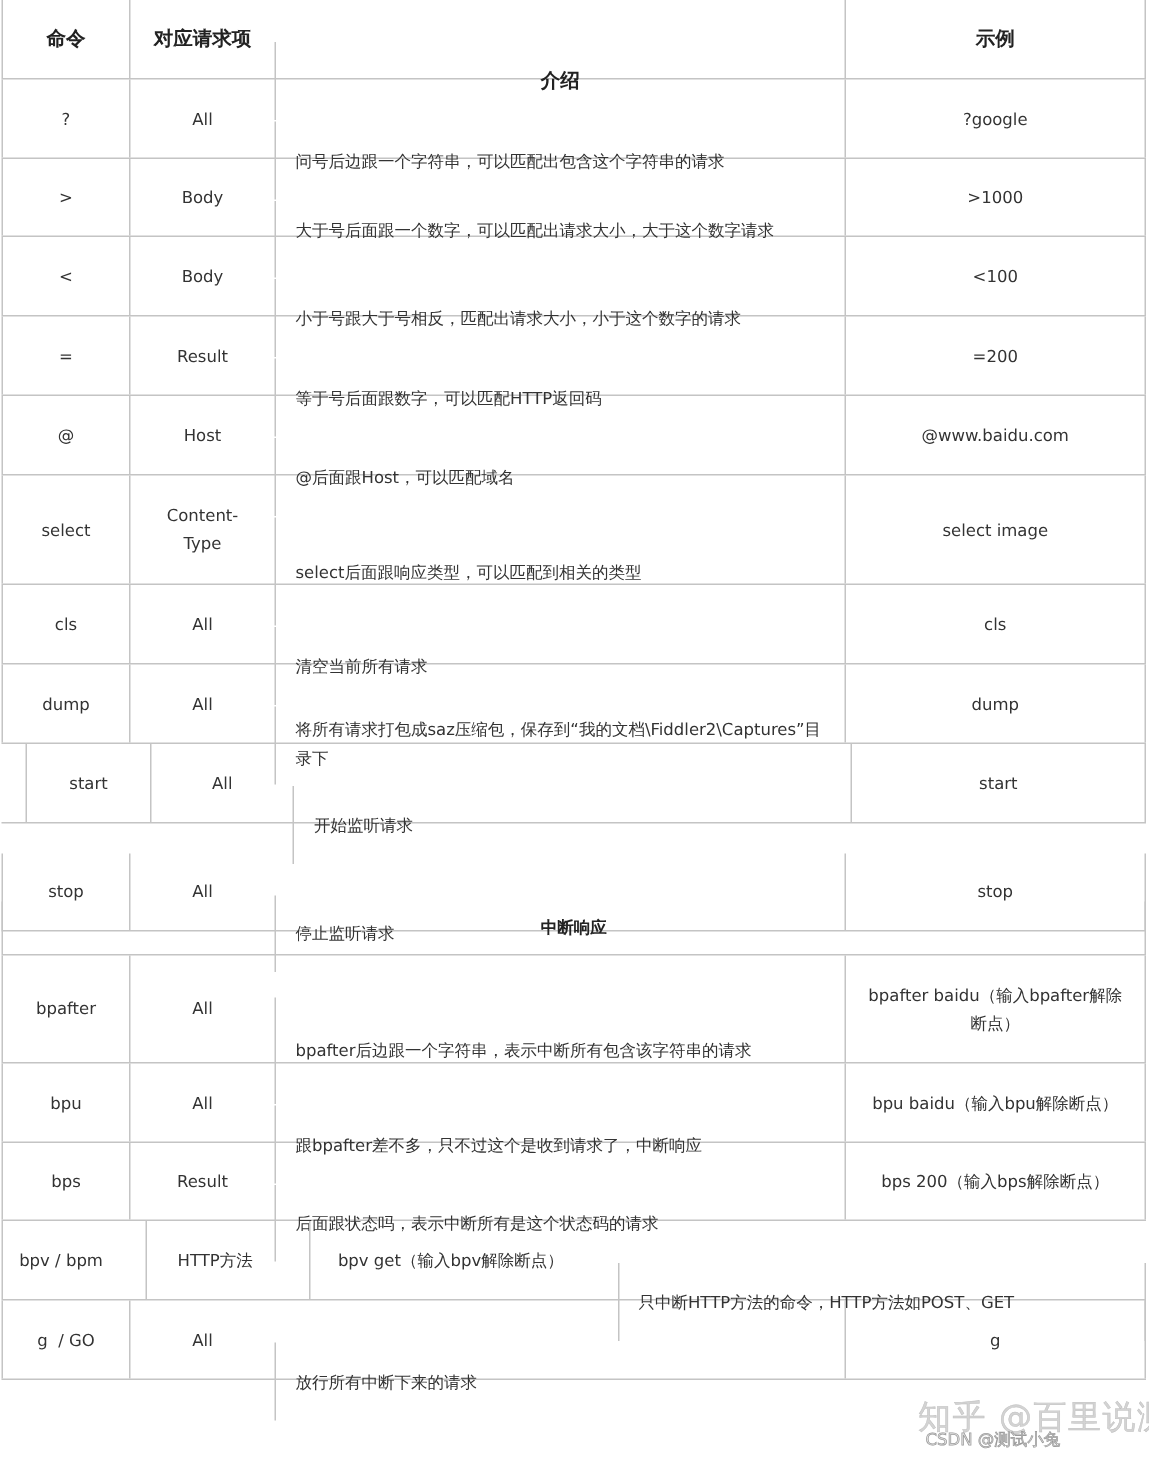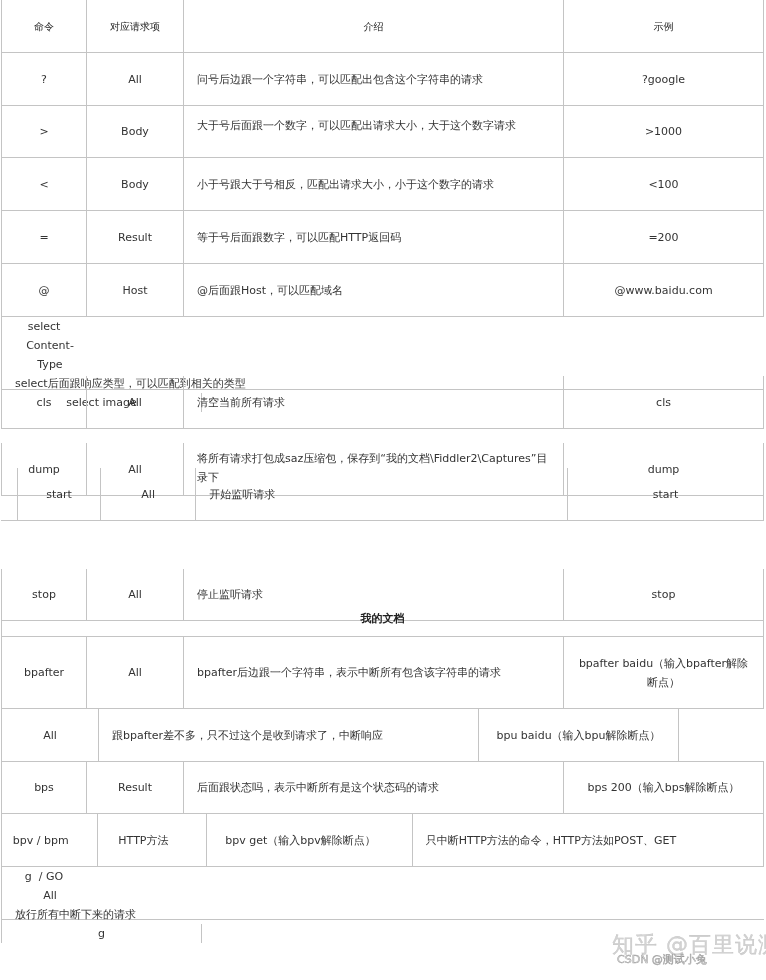--- a/index.html
+++ b/index.html
@@ -6,24 +6,24 @@
     body { width: 766px; height: 980px; position: relative; overflow: hidden;
            font-family: "DejaVu Sans", "Liberation Sans", sans-serif; color: #333333; }
     .tbl { position: absolute; left: 1px; top: 0; width: 763px; }
     .row { position: absolute; left: 0; width: 763px; display: flex; box-sizing: border-box;
            border-bottom: 1px solid #c4c4c4; }
     .cell { box-sizing: border-box; border-left: 1px solid #c4c4c4; height: 100%;
             display: flex; align-items: center; font-size: 11px; line-height: 19px; }
     .cell:last-child { border-right: 1px solid #c4c4c4; }
     .c1 { width: 85px; justify-content: center; text-align: center; }
     .c2 { width: 97px; justify-content: center; text-align: center; padding: 0 10px; }
-    .c3 { width: 380px; justify-content: flex-start; padding: 0 13px; }
+    .c3 { width: 380px; justify-content: flex-start; padding: 0 13px; margin-top: 28px; }
     .c4 { width: 201px; justify-content: center; text-align: center; padding: 0 12px; }
     .c3.top { align-items: flex-start; padding-top: 10px; }
-    .hdr .cell { font-weight: normal; color: #222222; font-size: 10px; }
+    .hdr .cell { font-weight: bold; color: #222222; font-size: 13px; }
     .section { justify-content: center; font-weight: bold; color: #222222; width: 763px;
                border-right: 1px solid #c4c4c4; }
     .hdr { border-top: none; }
     .watermark { position: absolute; left: 0; top: 0; pointer-events: none; }
     .wm1 { position: absolute; left: 612px; top: 930px; font-size: 22px; color: #d3d3d3;
            letter-spacing: 1px; white-space: nowrap;
            text-shadow: 0 0 1px #ffffff; -webkit-text-stroke: 0.3px #bdbdbd; }
     .wm2 { position: absolute; left: 617px; top: 952px; font-size: 11px; color: #e6e6e6;
            white-space: nowrap; -webkit-text-stroke: 0.5px #9a9a9a; }
   </style>
@@ -67,87 +67,88 @@
     <div class="cell c4">=200</div>
   </div>
 
   <div class="row" style="top:264px;height:53px;">
     <div class="cell c1">@</div>
     <div class="cell c2">Host</div>
     <div class="cell c3">@后面跟Host，可以匹配域名</div>
     <div class="cell c4">@www.baidu.com</div>
   </div>
 
-  <div class="row" style="top:317px;height:73px;flex-direction:column;">
+  <div class="row" style="top:317px;height:73px;">
     <div class="cell c1">select</div>
     <div class="cell c2" style="padding:0 22px;">Content-Type</div>
     <div class="cell c3">select后面跟响应类型，可以匹配到相关的类型</div>
     <div class="cell c4">select image</div>
   </div>
 
-  <div class="row" style="top:376px;height:53px;">
+  <div class="row" style="top:390px;height:53px;">
     <div class="cell c1">cls</div>
     <div class="cell c2">All</div>
     <div class="cell c3">清空当前所有请求</div>
     <div class="cell c4">cls</div>
   </div>
 
   <div class="row" style="top:443px;height:53px;">
     <div class="cell c1">dump</div>
     <div class="cell c2">All</div>
     <div class="cell c3" style="align-items:flex-start;padding-top:6px;">将所有请求打包成saz压缩包，保存到“我的文档\Fiddler2\Captures”目录下</div>
     <div class="cell c4">dump</div>
   </div>
 
-  <div class="row" style="top:468px;height:53px;padding-left:16px;">
+  <div class="row" style="top:496px;height:53px;padding-left:16px;">
     <div class="cell c1">start</div>
     <div class="cell c2">All</div>
     <div class="cell c3">开始监听请求</div>
     <div class="cell c4">start</div>
   </div>
 
   <div class="row" style="top:569px;height:52px;">
     <div class="cell c1">stop</div>
     <div class="cell c2">All</div>
     <div class="cell c3">停止监听请求</div>
     <div class="cell c4">stop</div>
   </div>
 
   <div class="row" style="top:601px;height:36px;">
-    <div class="cell section">我的文档</div>
+    <div class="cell section">中断响应</div>
   </div>
 
   <div class="row" style="top:637px;height:72px;">
     <div class="cell c1">bpafter</div>
     <div class="cell c2">All</div>
     <div class="cell c3">bpafter后边跟一个字符串，表示中断所有包含该字符串的请求</div>
     <div class="cell c4">bpafter baidu（输入bpafter解除断点）</div>
   </div>
 
   <div class="row" style="top:709px;height:53px;">
+    <div class="cell c1">bpu</div>
     <div class="cell c2">All</div>
     <div class="cell c3">跟bpafter差不多，只不过这个是收到请求了，中断响应</div>
     <div class="cell c4">bpu baidu（输入bpu解除断点）</div>
   </div>
 
   <div class="row" style="top:762px;height:52px;">
     <div class="cell c1">bps</div>
     <div class="cell c2">Result</div>
     <div class="cell c3">后面跟状态吗，表示中断所有是这个状态码的请求</div>
     <div class="cell c4">bps 200（输入bps解除断点）</div>
   </div>
 
   <div class="row" style="top:814px;height:53px;gap:18px;">
     <div class="cell c1">bpv / bpm</div>
     <div class="cell c2">HTTP方法</div>
     <div class="cell c4">bpv get（输入bpv解除断点）</div>
     <div class="cell c3">只中断HTTP方法的命令，HTTP方法如POST、GET</div>
   </div>
 
-  <div class="row" style="top:867px;height:53px;flex-direction:column;">
+  <div class="row" style="top:867px;height:53px;">
     <div class="cell c1" style="white-space:pre;">g  / GO</div>
     <div class="cell c2">All</div>
     <div class="cell c3">放行所有中断下来的请求</div>
     <div class="cell c4">g</div>
   </div>
 </div>
 
 <div class="watermark">
   <div class="wm1">知乎 @百里说测试</div>
   <div class="wm2">CSDN @测试小兔</div>

